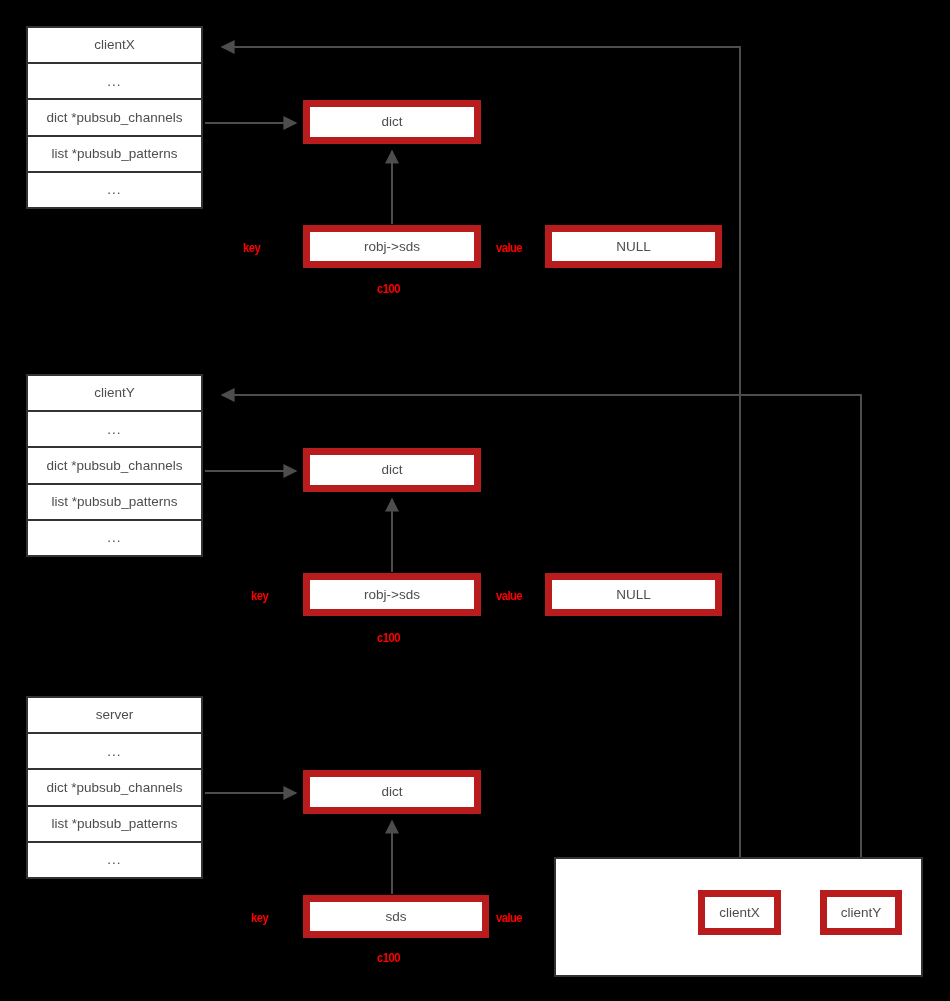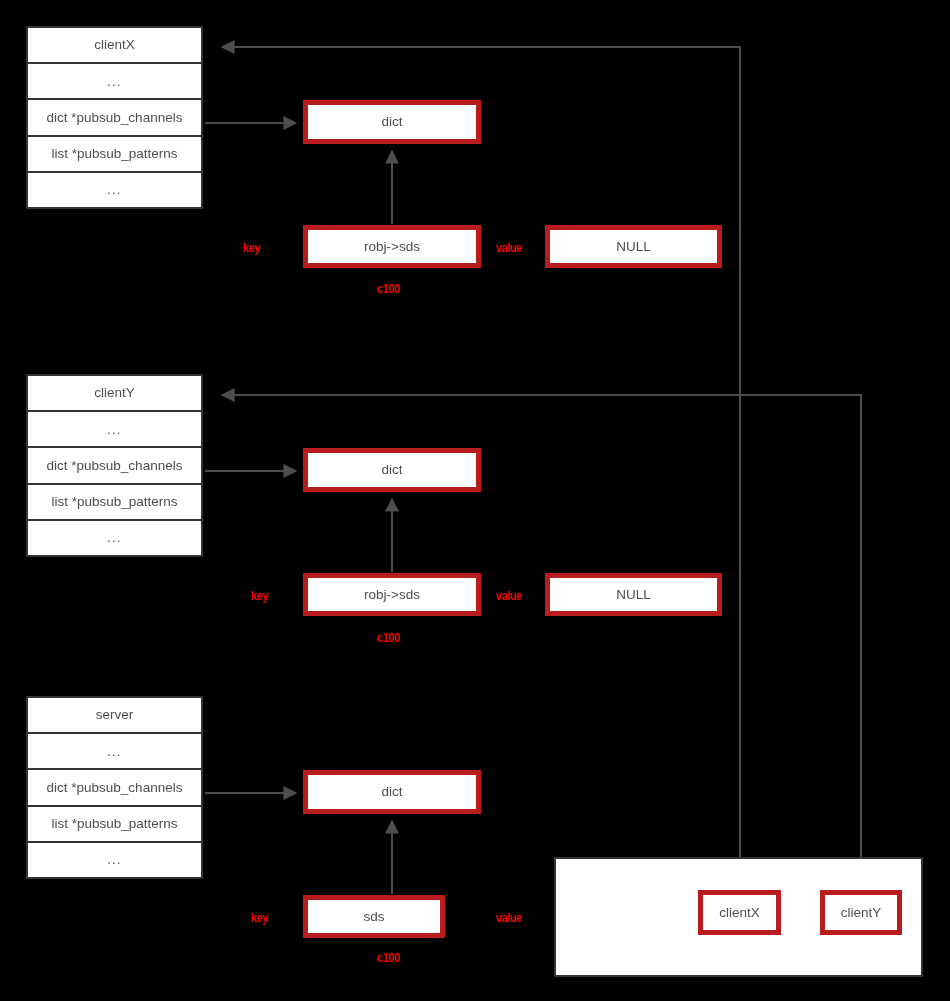--- a/index.html
+++ b/index.html
@@ -24,21 +24,21 @@
     left: 0;
     top: 0;
     width: 950px;
     height: 1001px;
     pointer-events: none;
   }
   .box {
     position: absolute;
     box-sizing: border-box;
     background: #ffffff;
-    border: 5px solid #b91c1c;
+    border: 7px solid #b91c1c;
     display: flex;
     align-items: center;
     justify-content: center;
     color: #4d4d4d;
     font-size: 13.5px;
     line-height: 1;
     text-align: center;
     white-space: nowrap;
   }
   .struct {
@@ -162,21 +162,21 @@
     <div class="struct-row ellipsis-row">...</div>
     <div class="struct-row">dict *pubsub_channels</div>
     <div class="struct-row">list *pubsub_patterns</div>
     <div class="struct-row ellipsis-row">...</div>
   </div>
 
   <div class="box" style="left:303px; top:770px; width:178px; height:44px;">dict</div>
 
   <div class="label-red" style="left:251px; top:912px;">key</div>
 
-  <div class="box" style="left:303px; top:895px; width:142px; height:43px;">sds</div>
+  <div class="box" style="left:303px; top:895px; width:186px; height:43px;">sds</div>
 
   <div class="label-red" style="left:377px; top:952px;">c100</div>
 
   <div class="label-red" style="left:496px; top:912px;">value</div>
 
   <div class="listbox" style="left:554px; top:857px; width:369px; height:120px;"></div>
 
   <div class="box" style="left:698px; top:890px; width:83px; height:45px;">clientX</div>
 
   <div class="box" style="left:820px; top:890px; width:82px; height:45px;">clientY</div>

